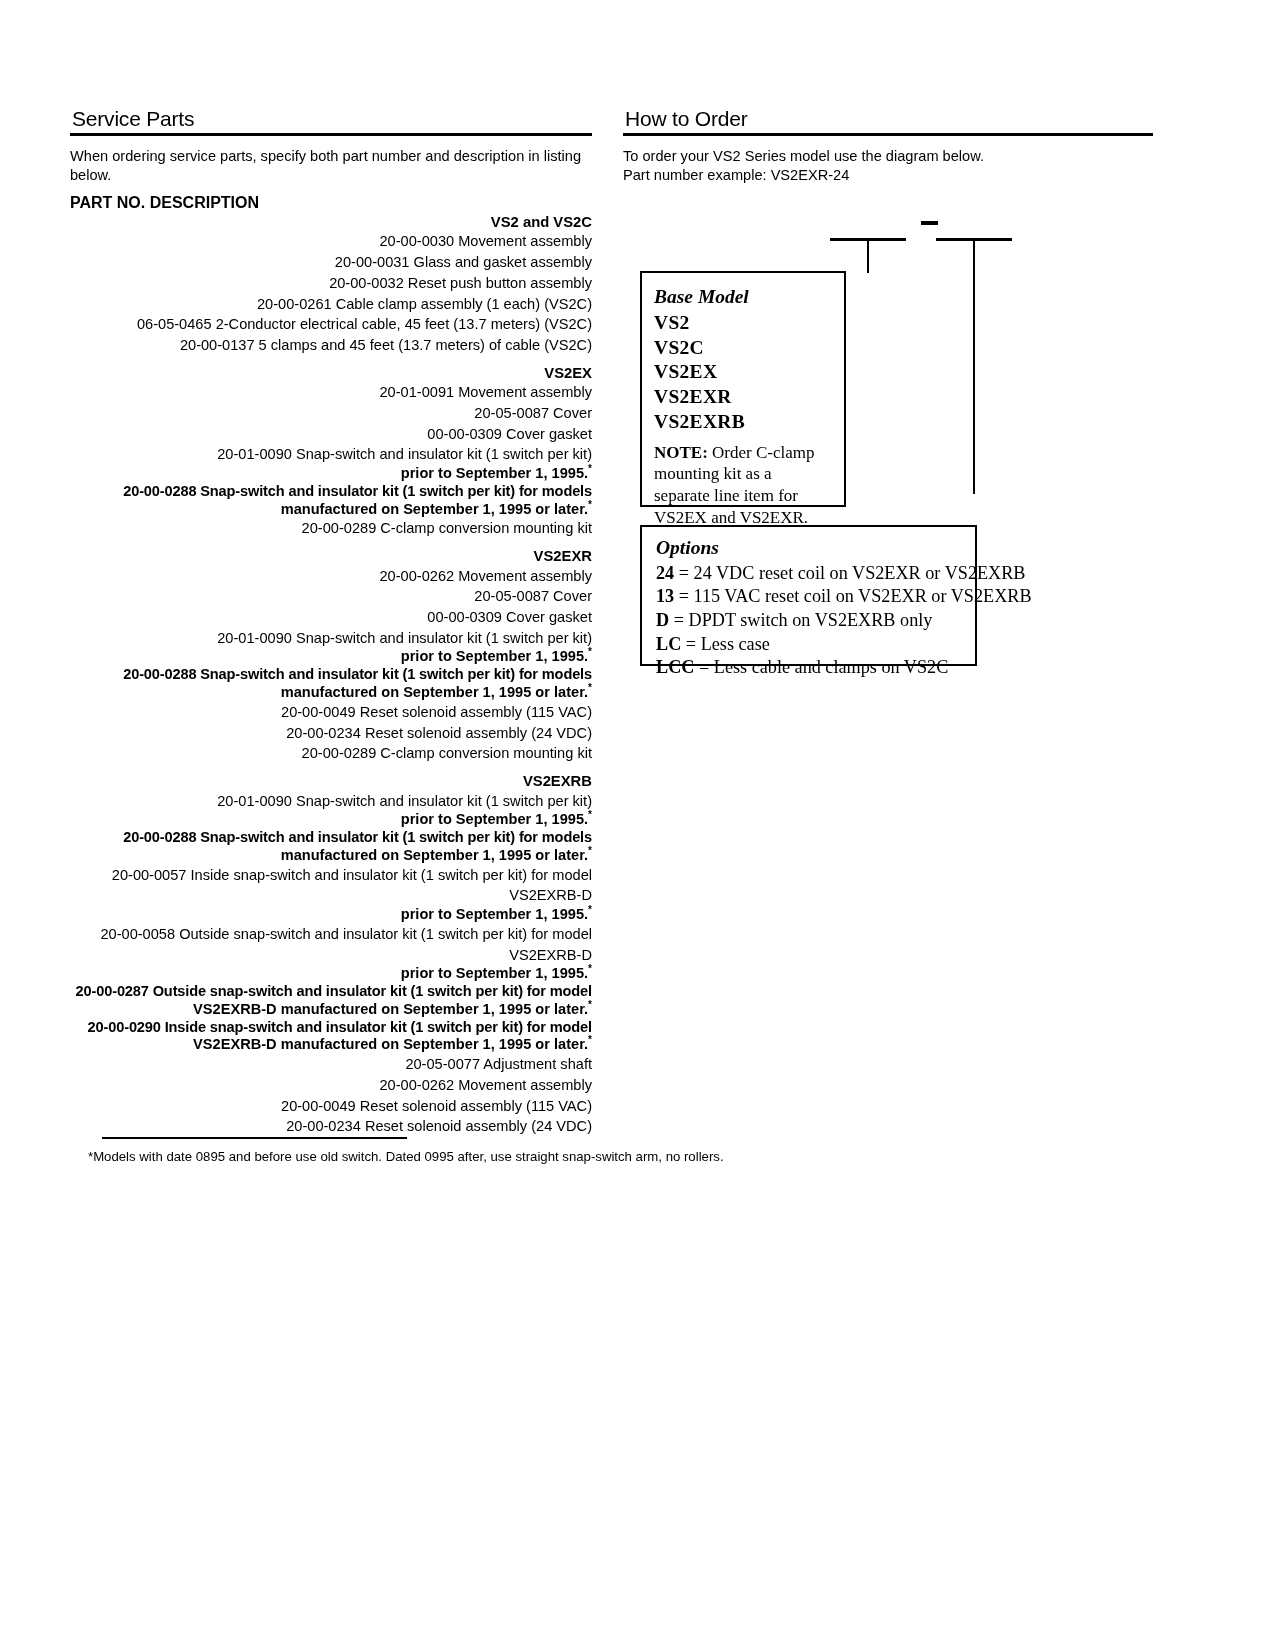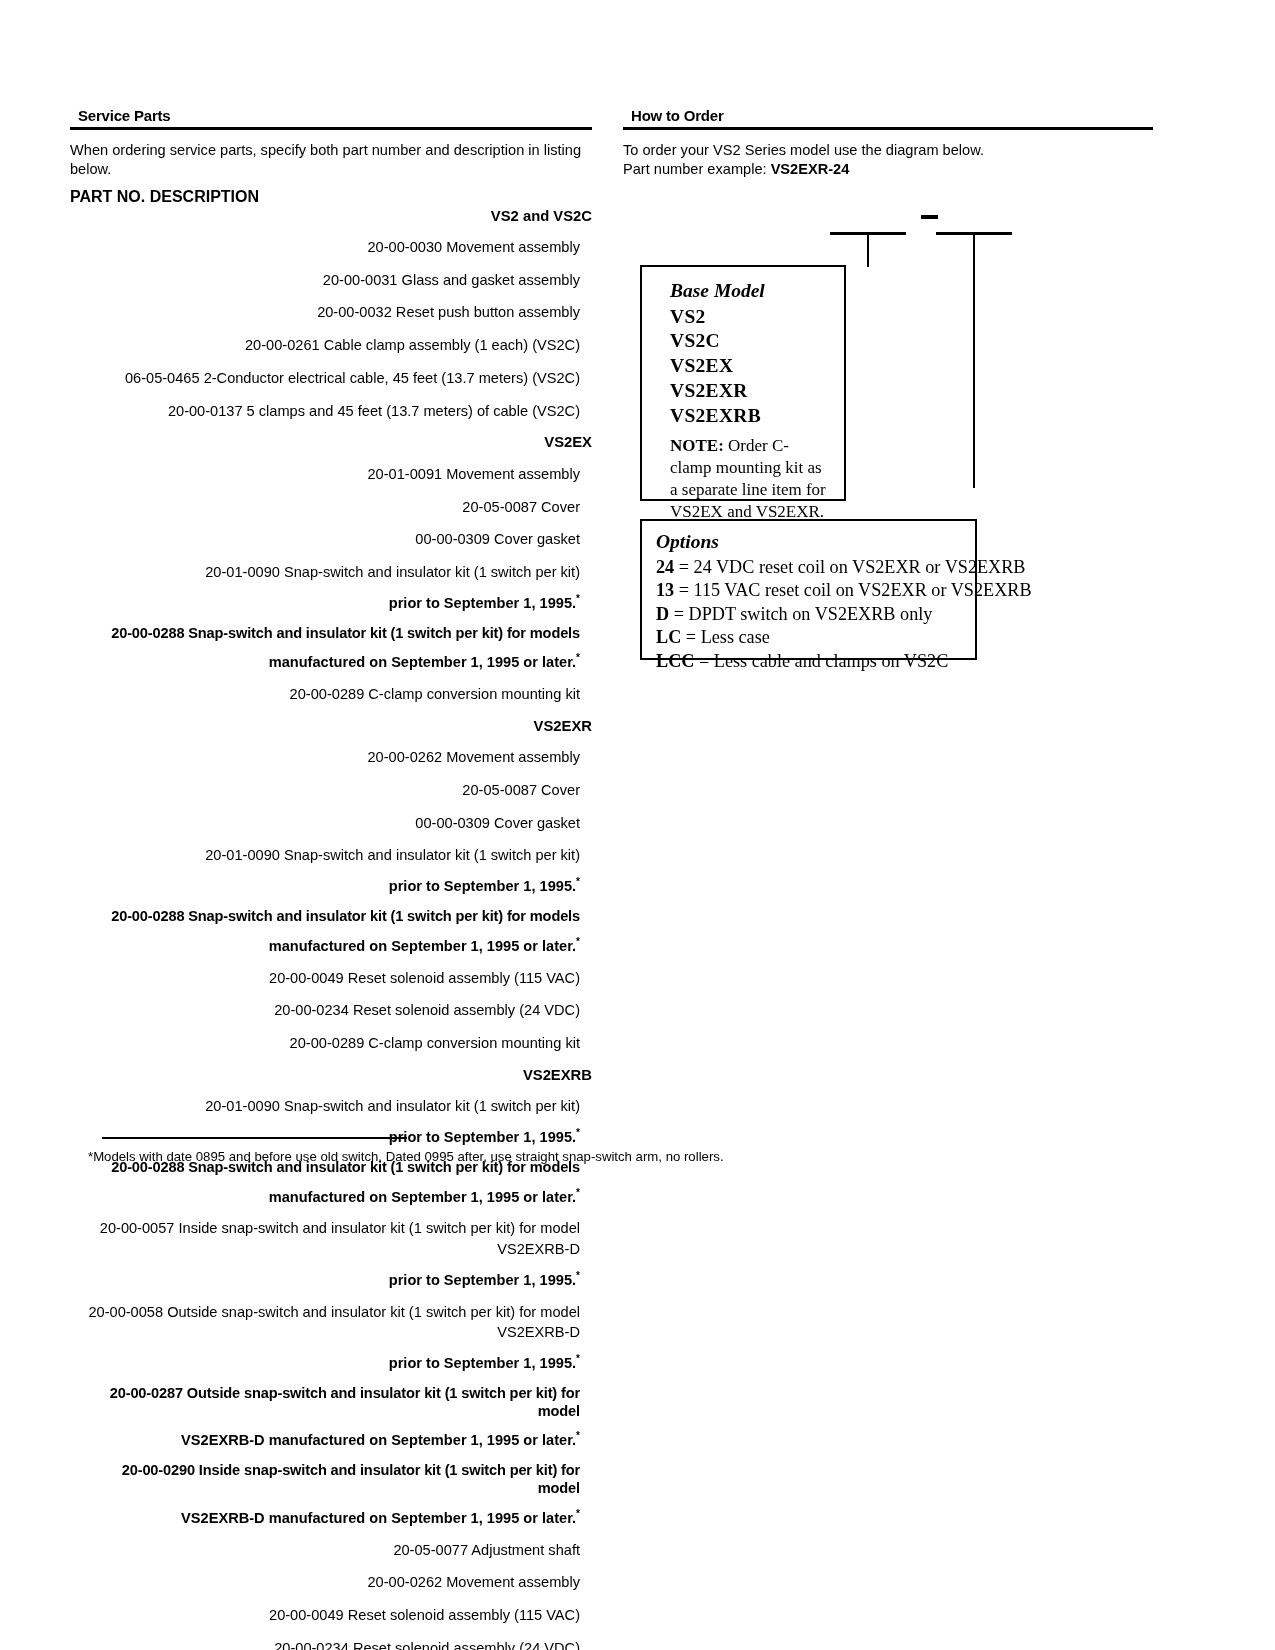--- a/index.html
+++ b/index.html
@@ -29,60 +29,60 @@
   }
   .col-right {
     position: absolute;
     left: 623px;
     top: 108px;
     width: 530px;
   }
 
   
   .sect-title {
-    font-size: 15px;
-    font-weight: bold;
+    font-size: 21px;
+    font-weight: normal;
     letter-spacing: -0.2px;
     line-height: 1.05;
-    margin: 0 0 3px 8px;
+    margin: 0 0 3px 2px;
     white-space: nowrap;
   }
   .rule {
     border-bottom: 3.2px solid #000;
     margin: 0 0 11px 0;
   }
 
   
   .intro {
     font-size: 14.6px;
     line-height: 1.33;
     margin: 0 0 7px 0;
   }
-  .intro b { font-weight: bold; text-align: center; }
+  .intro b { font-weight: normal; text-align: center; }
 
   
   .listing { margin: 0; text-align: right; }
   .lhead {
     font-size: 16px;
     font-weight: bold;
     line-height: 1.25;
     white-space: nowrap;
   }
   .grp {
     font-size: 14.8px;
     font-weight: bold;
     line-height: 1.25;
     margin-top: 8px;
     white-space: nowrap;
   }
   .grp.first { margin-top: 0; }
   .pline {
     font-size: 14.6px;
     line-height: 1.42;
-    margin: 12px;
+    margin: 0;
   }
   .pline.bold {
     font-weight: bold;
     line-height: 1.22;
     letter-spacing: -0.15px;
   }
   .pline.cont {
     padding-left: 76px;
     font-weight: bold;
     line-height: 1.22;
@@ -133,21 +133,21 @@
     width: 17px;
   }
 
   .box {
     position: absolute;
     border: 2.2px solid #000;
     background: #fff;
     box-sizing: border-box;
   }
   .box-inner {
-    padding: 12px 14px 10px 28px;
+    padding: 12px 14px 10px 12px;
     font-family: "Liberation Serif", serif;
   }
   .box-title {
     font-style: italic;
     font-weight: bold;
     font-size: 19.5px;
     line-height: 1.28;
     margin: 0 0 1px 0;
   }
   .box-model {

